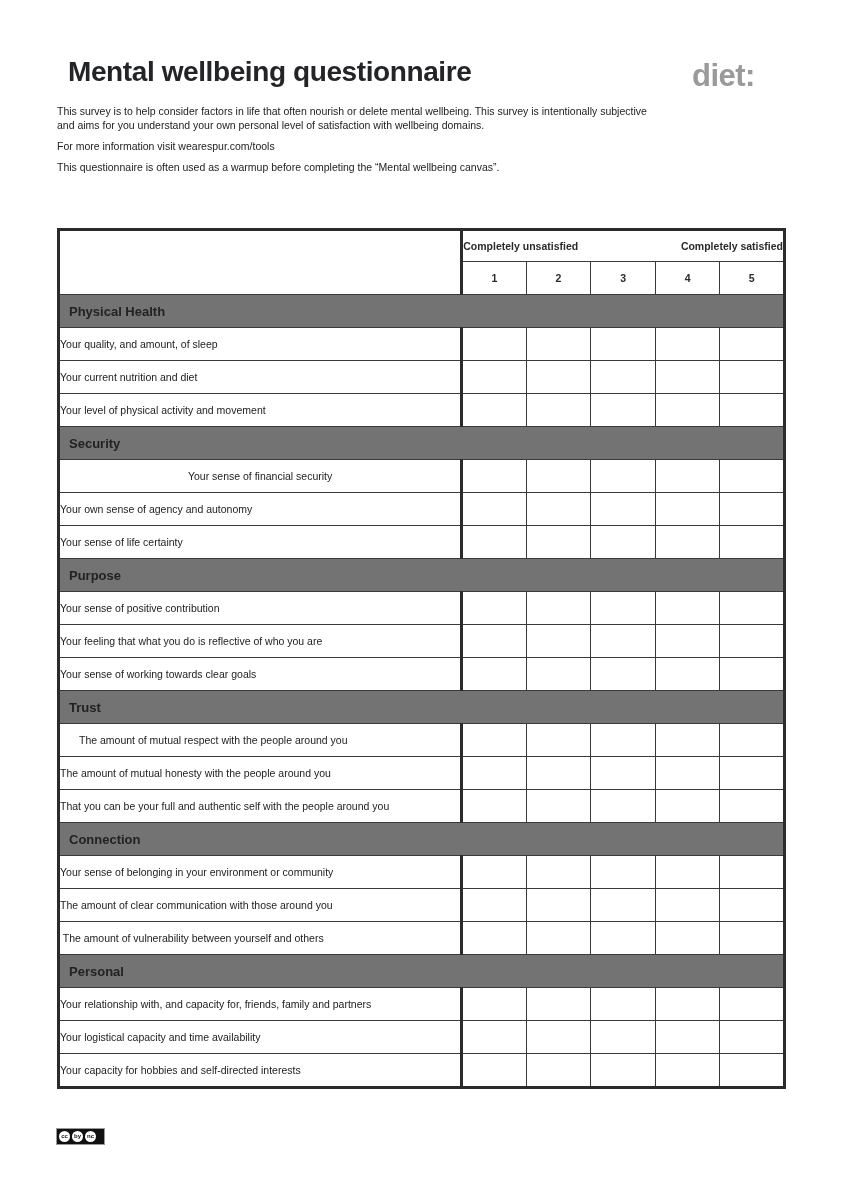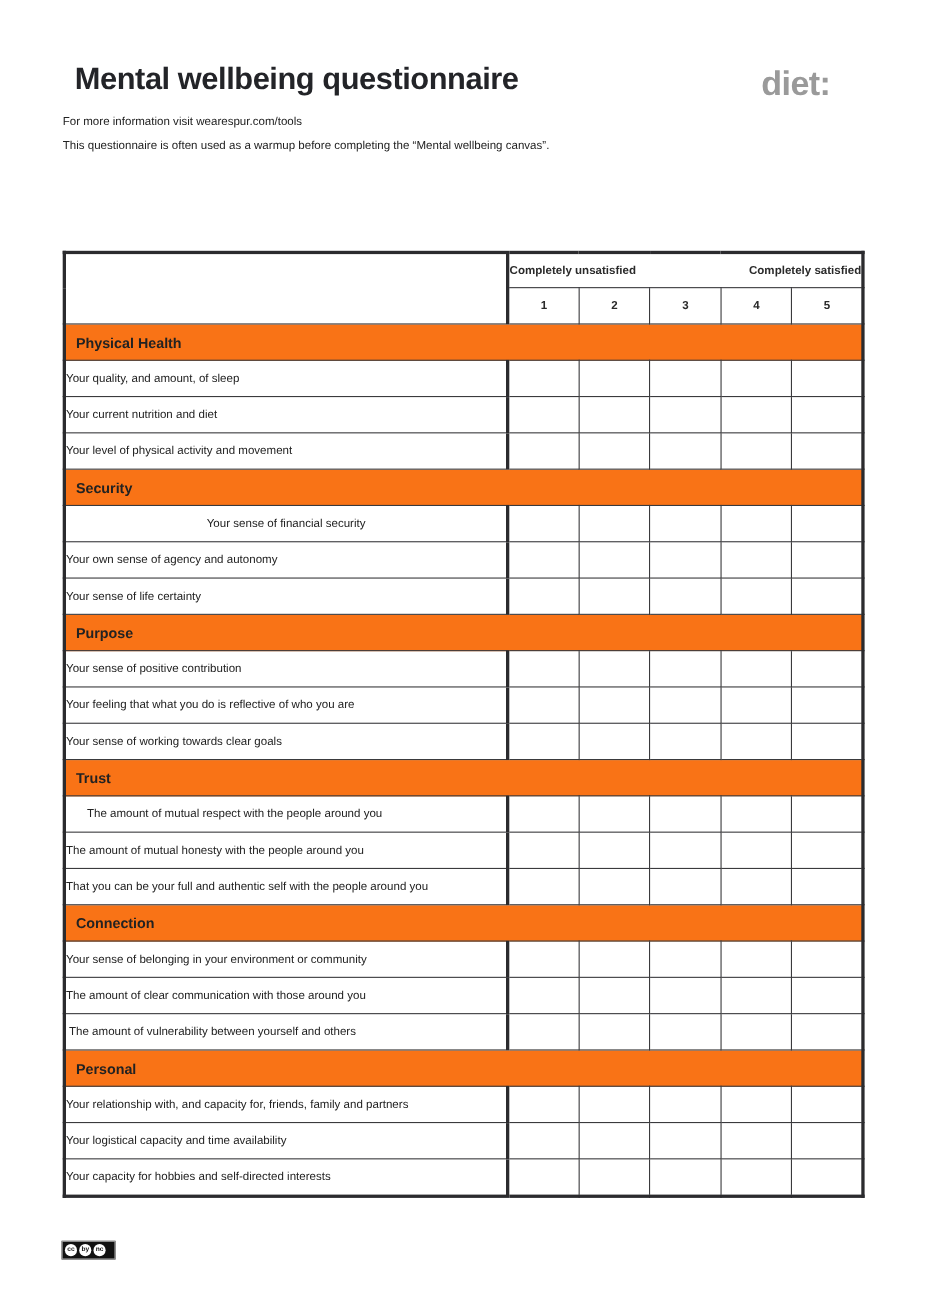--- a/index.html
+++ b/index.html
@@ -11,32 +11,33 @@
   table.q { position: absolute; left: 57px; top: 228px; width: 729px; border-collapse: collapse; border: 3px solid #2b2b2e; table-layout: fixed; }
   table.q td { border: 1px solid #3a3a3d; padding: 0; height: 32px; font-size: 10.5px; }
   col.c-label { width: 403px; }
   col.c-rate { width: 64.5px; }
   td.label-cell { padding-left: 39px; color: #222; border-right: 3px solid #2b2b2e !important; }
   td.head-empty { border-right: 3px solid #2b2b2e !important; }
   tr.scale-row td { height: 30px; }
   td.scale-labels { font-size: 9px; font-weight: bold; padding: 0 9px; color: #2a2a2a; }
   .scale-flex { display: flex; justify-content: space-between; gap: 31px; }
   td.num { text-align: center; font-weight: bold; font-size: 13px; color: #2a2a2a; }
-  tr.cat td { background: #f97316; font-weight: bold; font-size: 13px; padding-left: 9px; color: #222; }
+  tr.cat td { background: #737373; font-weight: bold; font-size: 13px; padding-left: 9px; color: #222; }
   td.box { background: #fff; }
   .cc { position: absolute; left: 56px; top: 1128px; width: 49px; height: 17px; background: #111; border: 1px solid #999; display: flex; align-items: center; gap: 2px; padding-left: 2px; box-sizing: border-box; }
   .cc span { display: inline-block; width: 11px; height: 11px; border-radius: 50%; background: #fff; color: #111; font-size: 6px; line-height: 11px; text-align: center; font-weight: bold; }
 </style>
 </head>
 <body>
 
 <h1 class="title">Mental wellbeing questionnaire</h1>
 <div class="logo">diet:</div>
 
 <div class="intro">
+  <p>This survey is to help consider factors in life that often nourish or delete mental wellbeing. This survey is intentionally subjective and aims for you understand your own personal level of satisfaction with wellbeing domains.</p>
   <p>For more information visit wearespur.com/tools</p>
   <p>This questionnaire is often used as a warmup before completing the “Mental wellbeing canvas”.</p>
 </div>
 
 <table class="q">
   <colgroup>
     <col class="c-label">
       <col class="c-rate">
       <col class="c-rate">
       <col class="c-rate">

